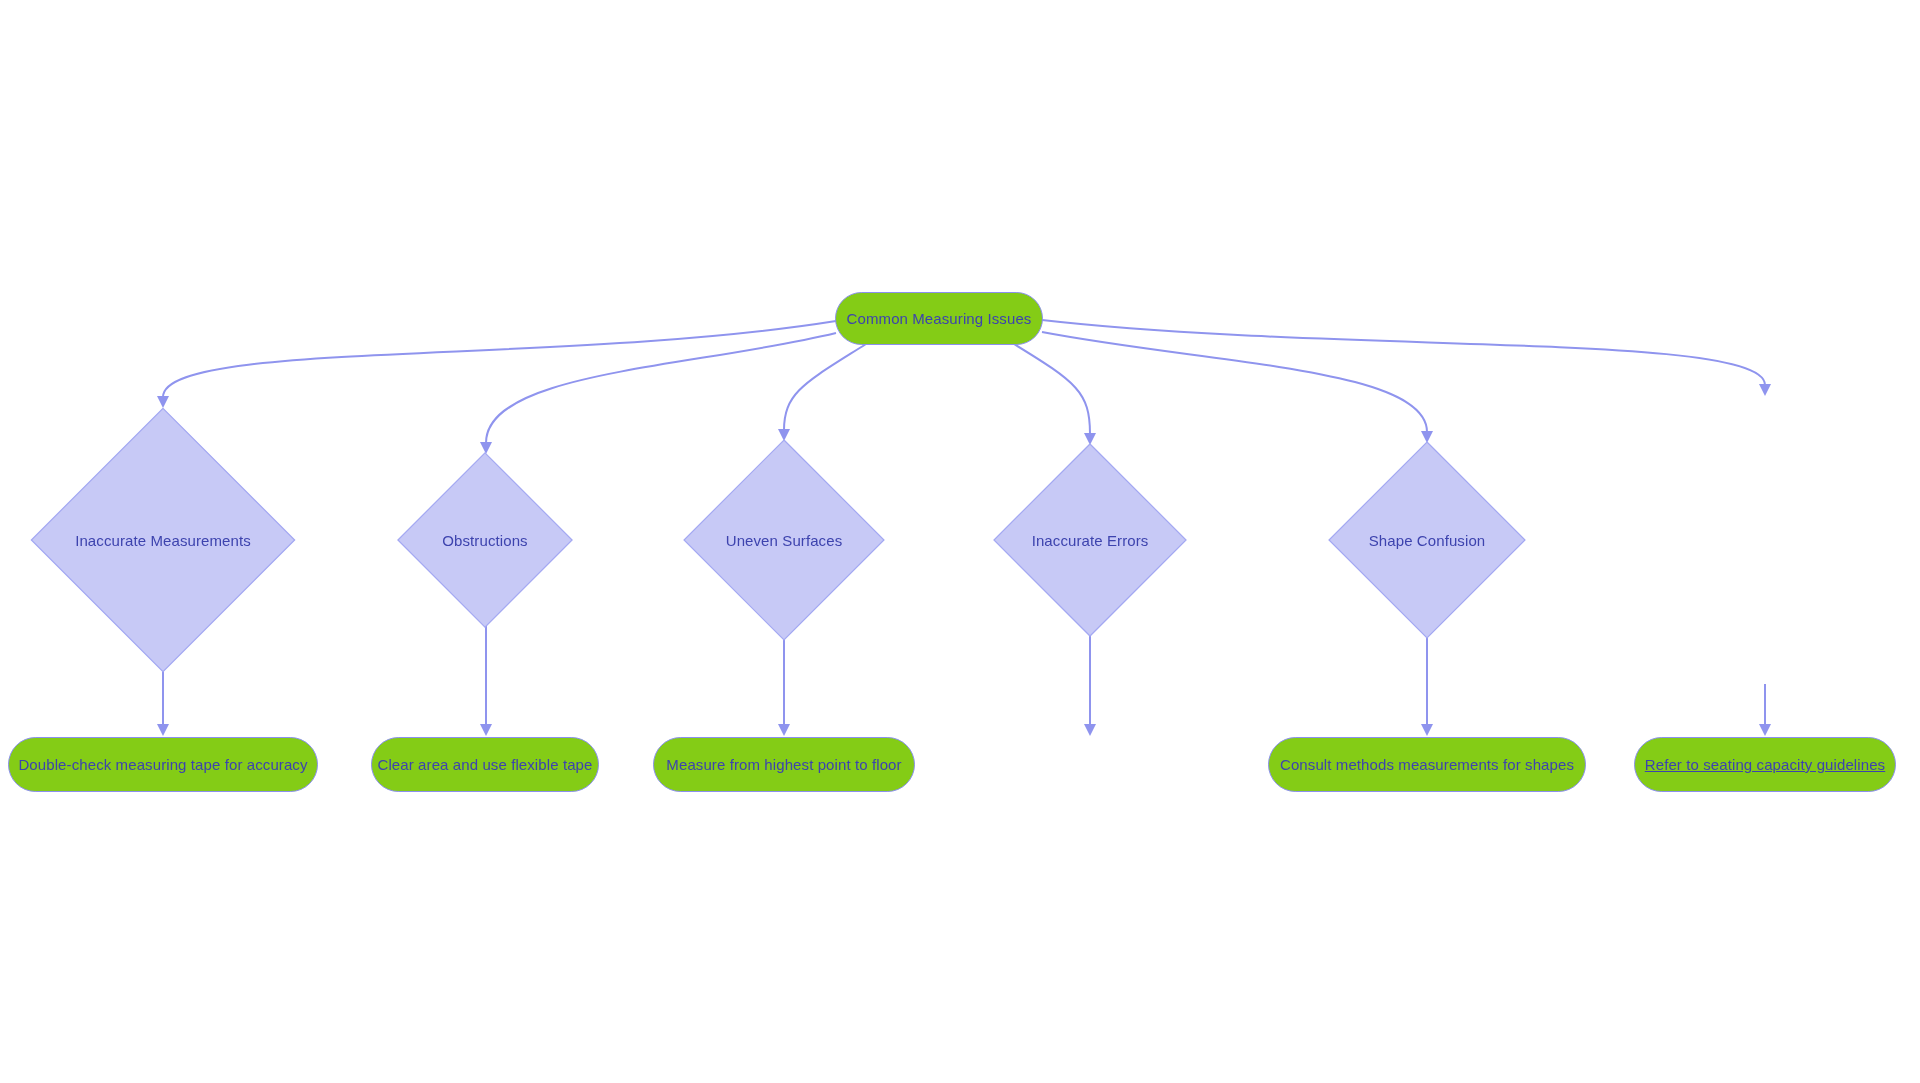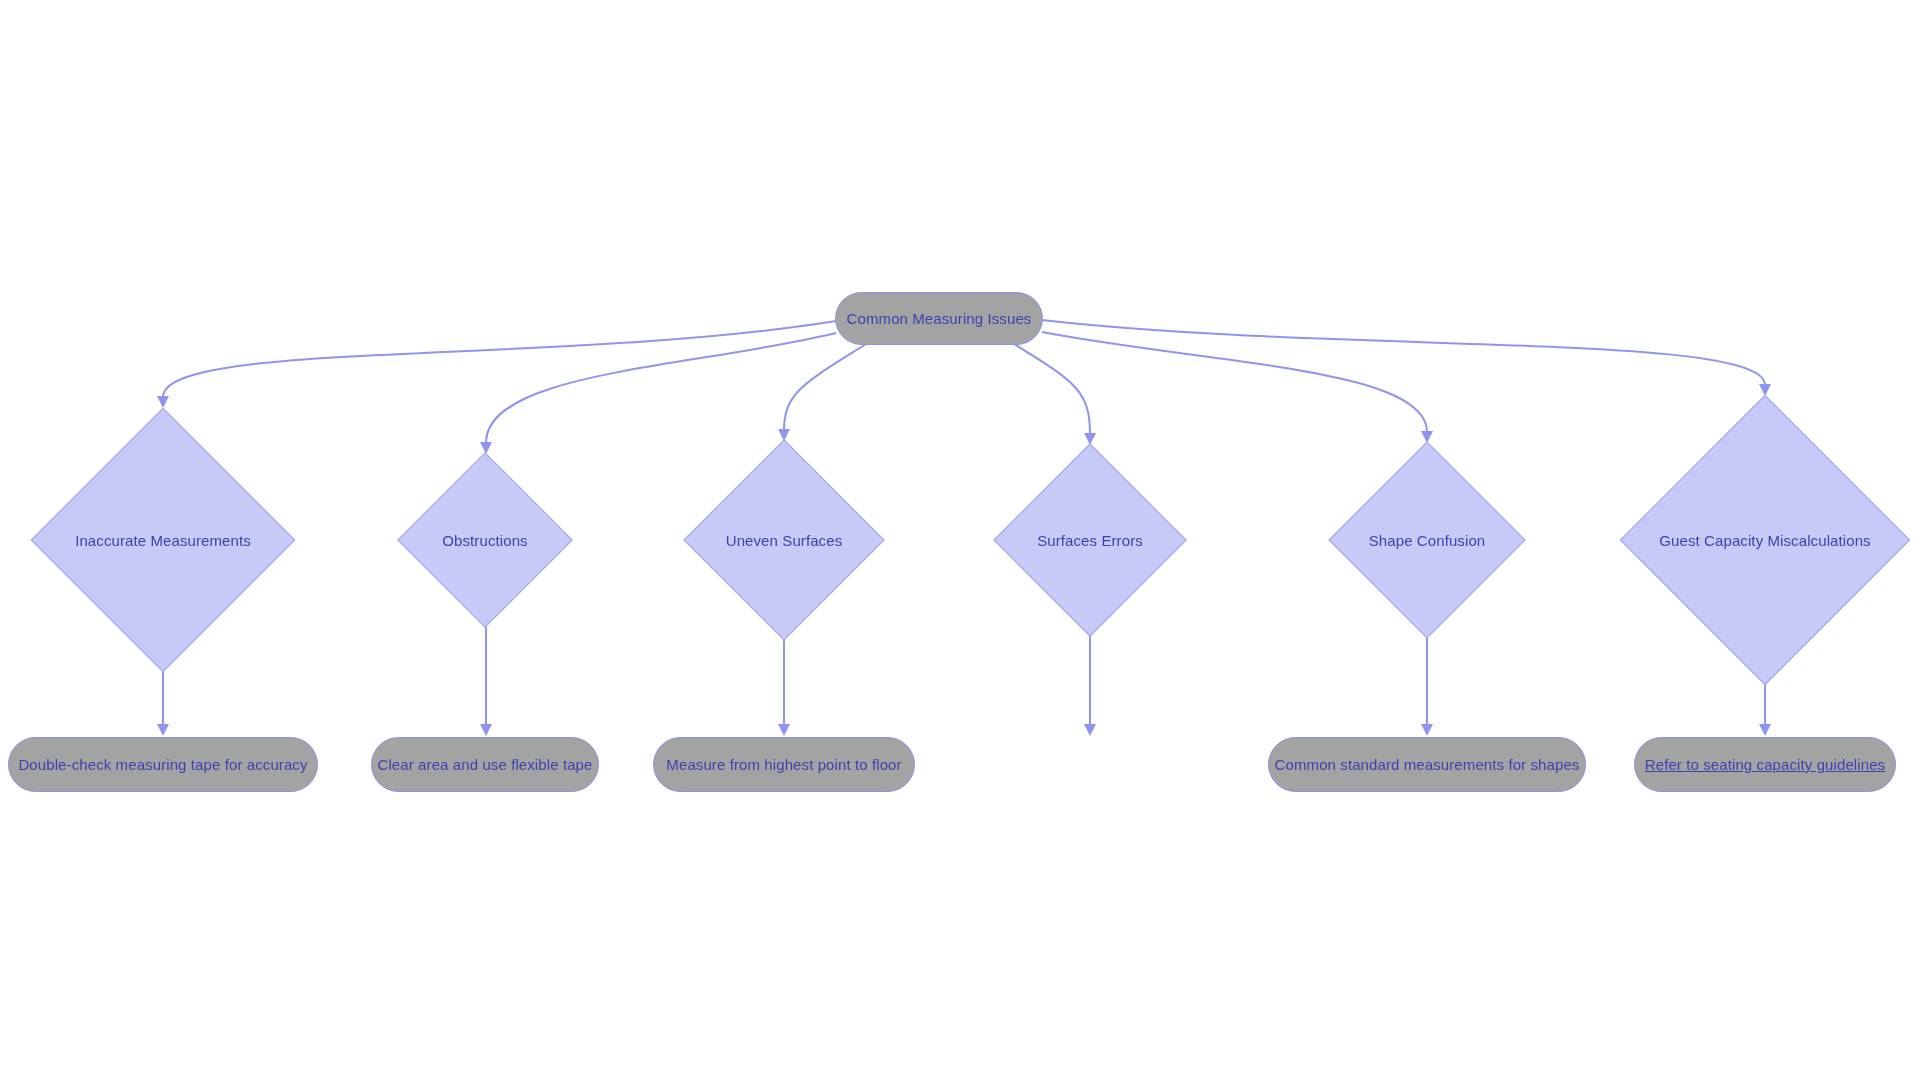--- a/index.html
+++ b/index.html
@@ -28,21 +28,21 @@
     display: flex;
     align-items: center;
     justify-content: center;
     color: #3d43ae;
     font-size: 15px;
     letter-spacing: 0.1px;
     white-space: nowrap;
     box-sizing: border-box;
   }
   .pill {
-    background: #a3a3a3;
+    background: #84cc16;
     border: 1.5px solid #8b90ee;
     border-radius: 28px;
   }
   .root-pill {
     left: 835px; top: 292px;
     width: 208px; height: 53px;
   }
   .solution-pill {
     top: 737px; height: 55px;
   }
@@ -125,44 +125,38 @@
   <div class="node diamond" id="d3">
     <svg viewBox="0 0 100 100" preserveAspectRatio="none">
       <polygon points="50,0.5 99.5,50 50,99.5 0.5,50"></polygon>
     </svg>
     <span class="label">Uneven Surfaces</span>
   </div>
   <div class="node diamond" id="d4">
     <svg viewBox="0 0 100 100" preserveAspectRatio="none">
       <polygon points="50,0.5 99.5,50 50,99.5 0.5,50"></polygon>
     </svg>
-    <span class="label">Surfaces Errors</span>
+    <span class="label">Inaccurate Errors</span>
   </div>
   <div class="node diamond" id="d5">
     <svg viewBox="0 0 100 100" preserveAspectRatio="none">
       <polygon points="50,0.5 99.5,50 50,99.5 0.5,50"></polygon>
     </svg>
     <span class="label">Shape Confusion</span>
-  </div>
-  <div class="node diamond" id="d6">
-    <svg viewBox="0 0 100 100" preserveAspectRatio="none">
-      <polygon points="50,0.5 99.5,50 50,99.5 0.5,50"></polygon>
-    </svg>
-    <span class="label">Guest Capacity Miscalculations</span>
   </div>
 
   <div class="node pill solution-pill" id="s1">
     <span>Double-check measuring tape for accuracy</span>
   </div>
   <div class="node pill solution-pill" id="s2">
     <span>Clear area and use flexible tape</span>
   </div>
   <div class="node pill solution-pill" id="s3">
     <span>Measure from highest point to floor</span>
   </div>
   <div class="node pill solution-pill" id="s5">
-    <span>Common standard measurements for shapes</span>
+    <span>Consult methods measurements for shapes</span>
   </div>
   <div class="node pill solution-pill" id="s6">
     <span>Refer to seating capacity guidelines</span>
   </div>
 
 </div>
 
 </body></html>

